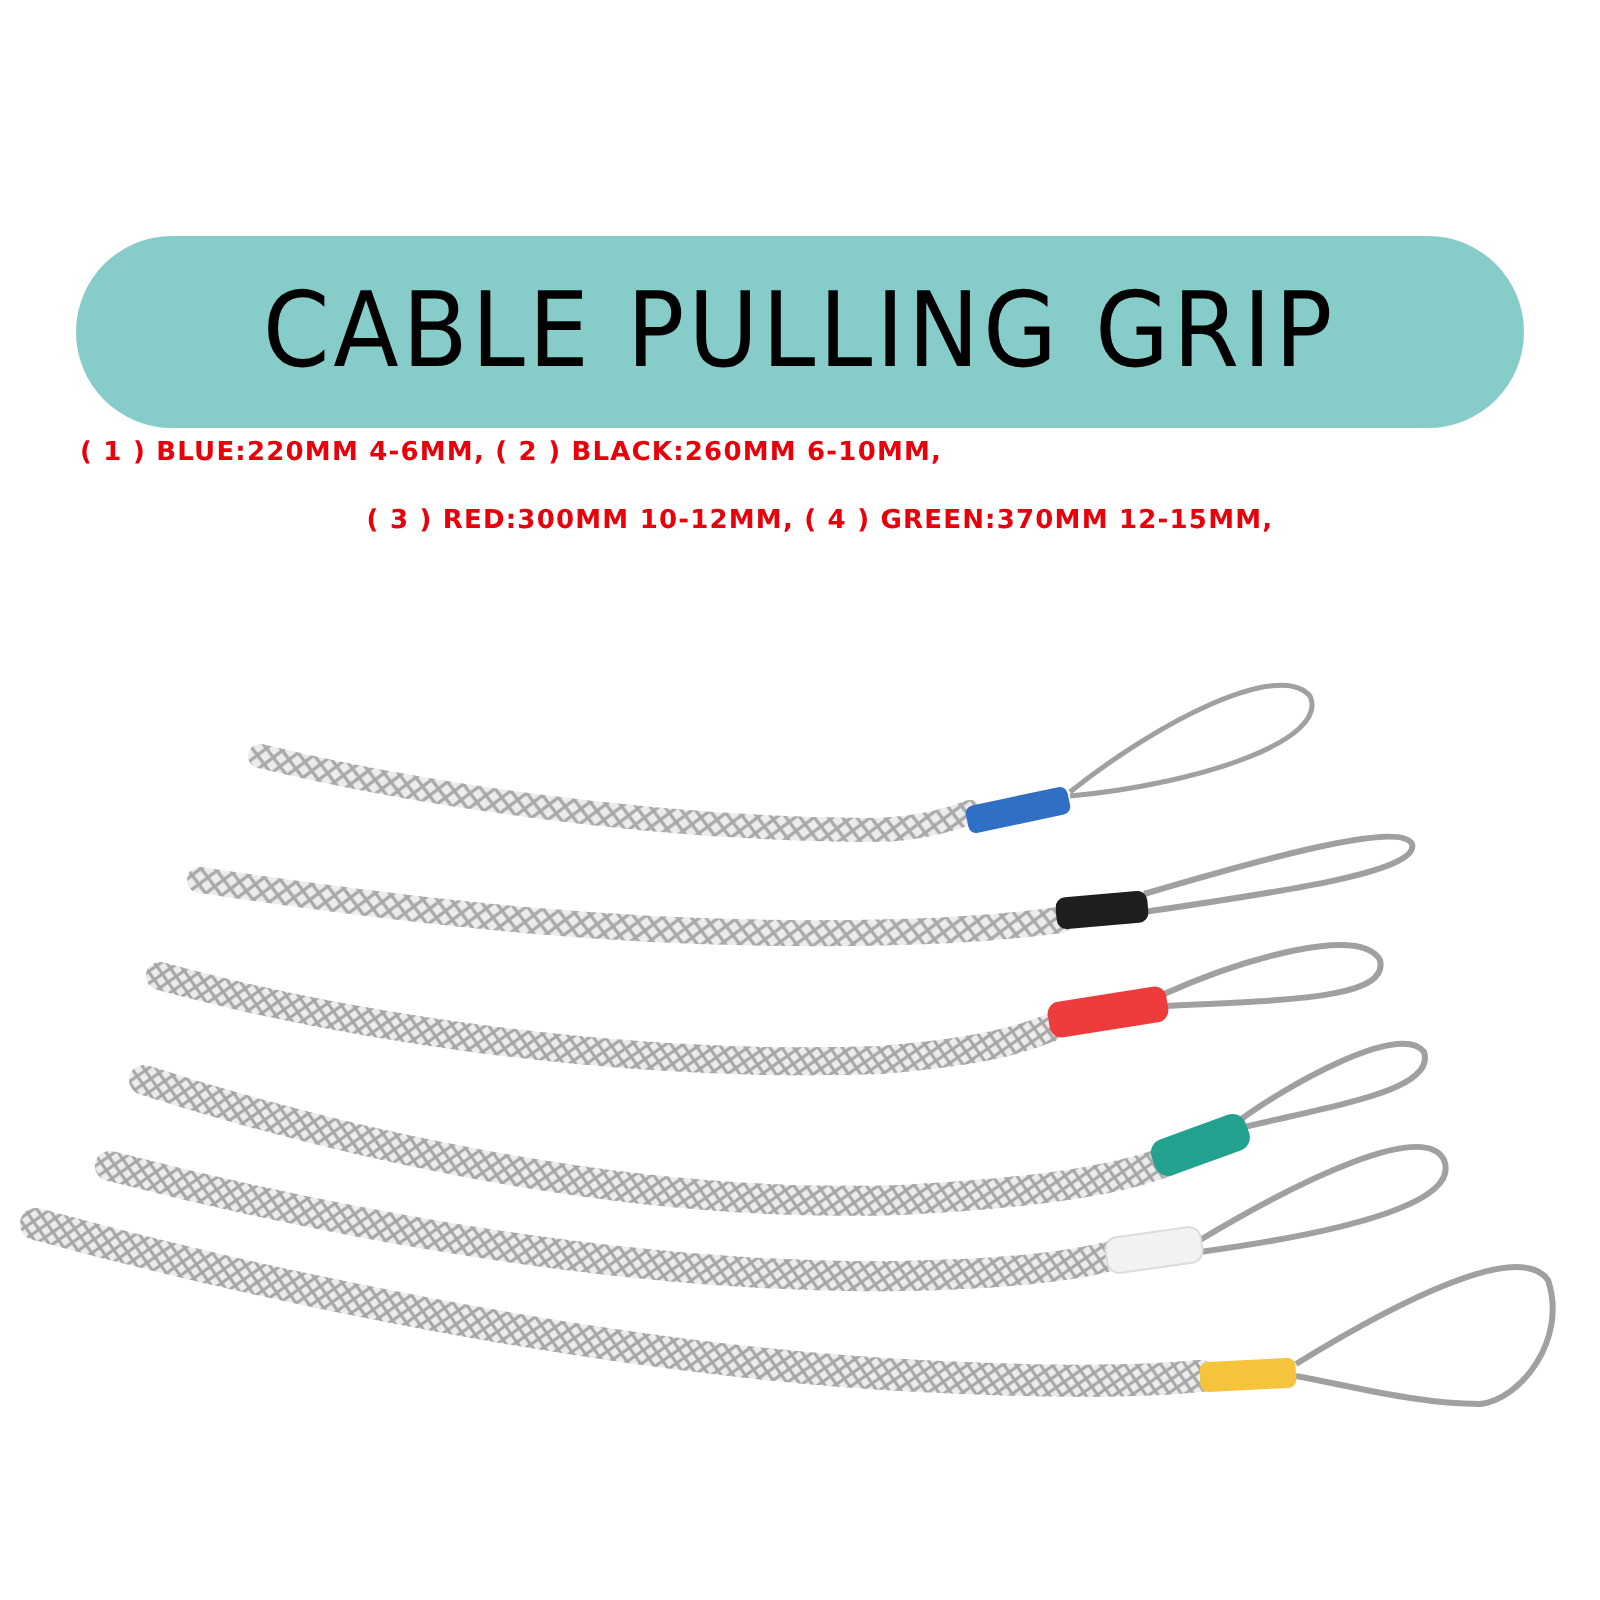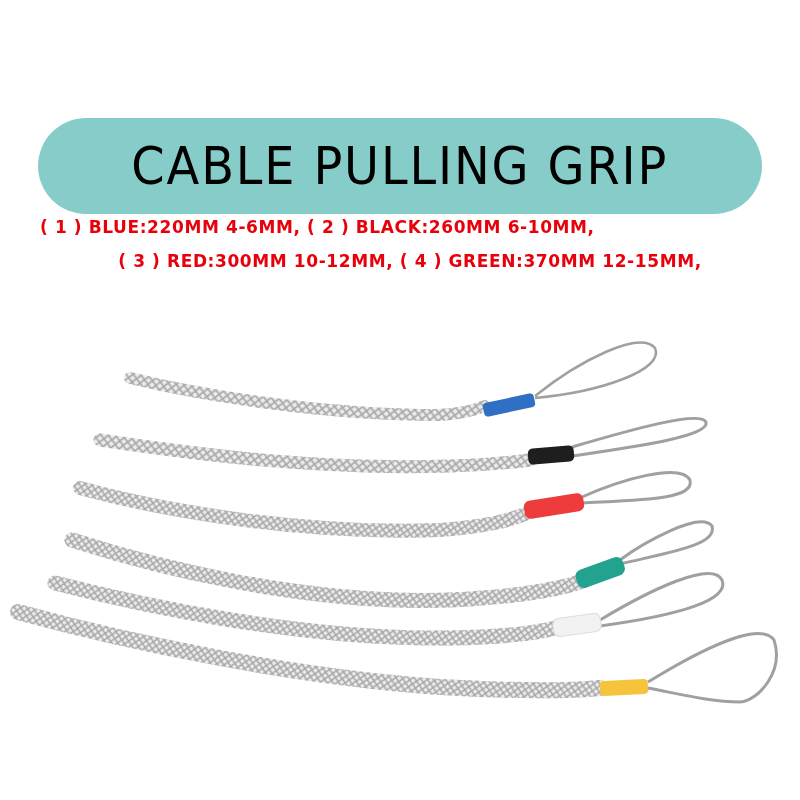--- a/index.html
+++ b/index.html
@@ -37,21 +37,21 @@
     }
     .spec-list {
       position: absolute;
       left: 40px;
       top: 210px;
       width: 740px;
     }
     .spec-line {
       font-family: "DejaVu Sans", sans-serif;
       font-weight: bold;
-      font-size: 17px;
+      font-size: 13px;
       letter-spacing: 0.6px;
       line-height: 34px;
       height: 34px;
       white-space: nowrap;
     }
     .illustration {
       position: absolute;
       left: 0;
       top: 330px;
       width: 800px;

